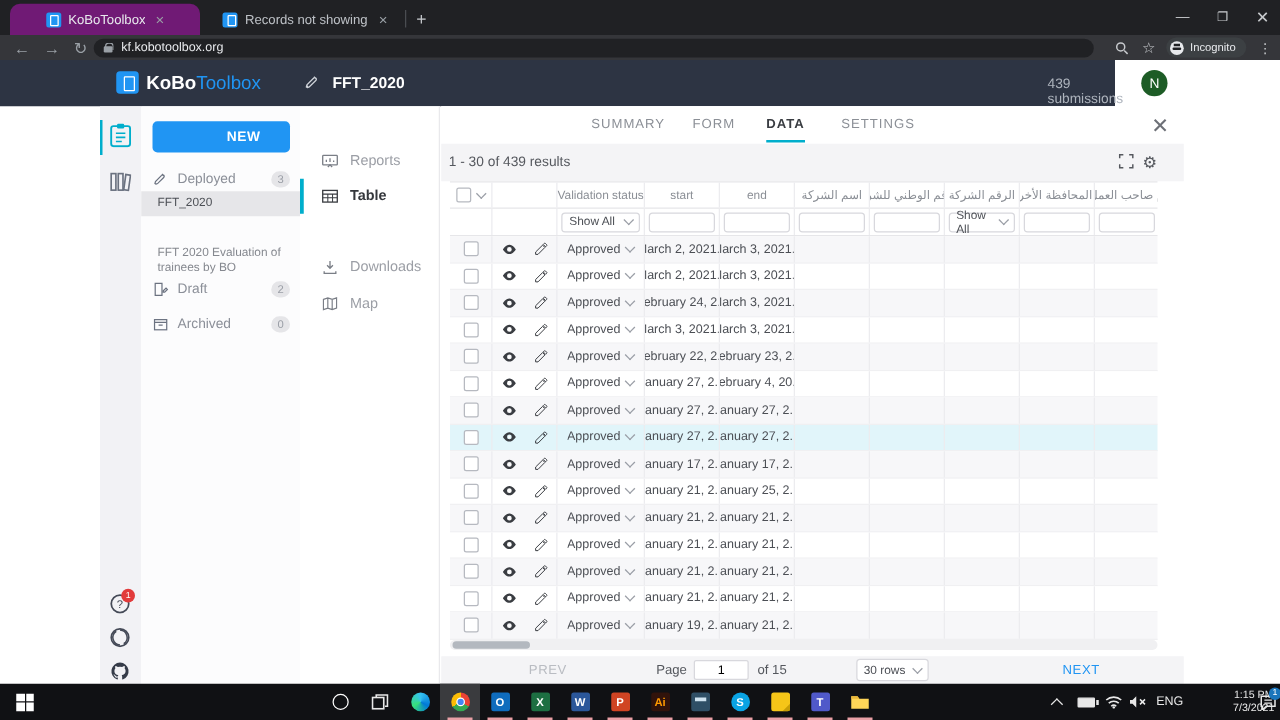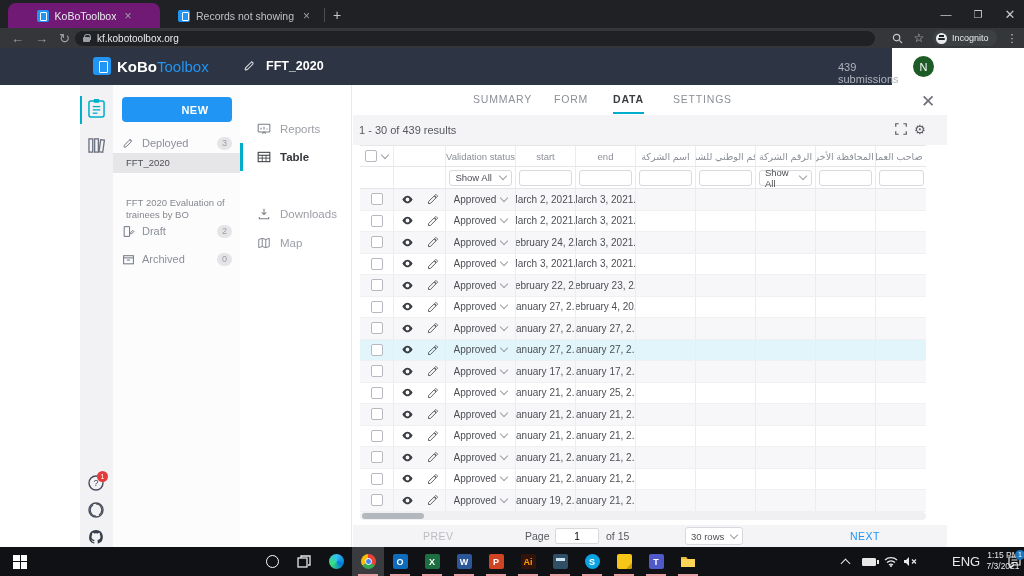--- a/index.html
+++ b/index.html
@@ -888,21 +888,21 @@
         <path d="M1 4a9 9 0 0112 0M3 6.5a6 6 0 018 0M5 9a3 3 0 014 0" fill="none" stroke="#e8e8e8" stroke-width="1.3"></path>
         <circle cx="7" cy="10" r="1" fill="#e8e8e8"></circle>
       </svg>
   </div>
   <div class="tray" style="left:903px;">
     <svg width="14" height="11" viewBox="0 0 14 11">
         <path d="M1 4h2l3-3v9L3 7H1z" fill="#e8e8e8"></path>
         <path d="M9 3.5l4 4M13 3.5l-4 4" stroke="#e8e8e8" stroke-width="1.2"></path>
       </svg>
   </div>
-  <div class="tray" style="left:925px;font-size:13px;margin-left:27px;">ENG</div>
+  <div class="tray" style="left:925px;font-size:10px;">ENG</div>
   <div id="clock">
     <div>1:15 PM</div>
     <div>7/3/2021</div>
   </div>
   <div class="tray" style="left:1008px;">
     <svg width="13" height="12" viewBox="0 0 13 12">
         <path d="M1 1h11v8H5l-3 3V9H1z" fill="none" stroke="#e8e8e8" stroke-width="1.2"></path>
         <line x1="3.5" y1="4" x2="9.5" y2="4" stroke="#e8e8e8" stroke-width="1"></line>
         <line x1="3.5" y1="6.5" x2="9.5" y2="6.5" stroke="#e8e8e8" stroke-width="1"></line>
       </svg>

